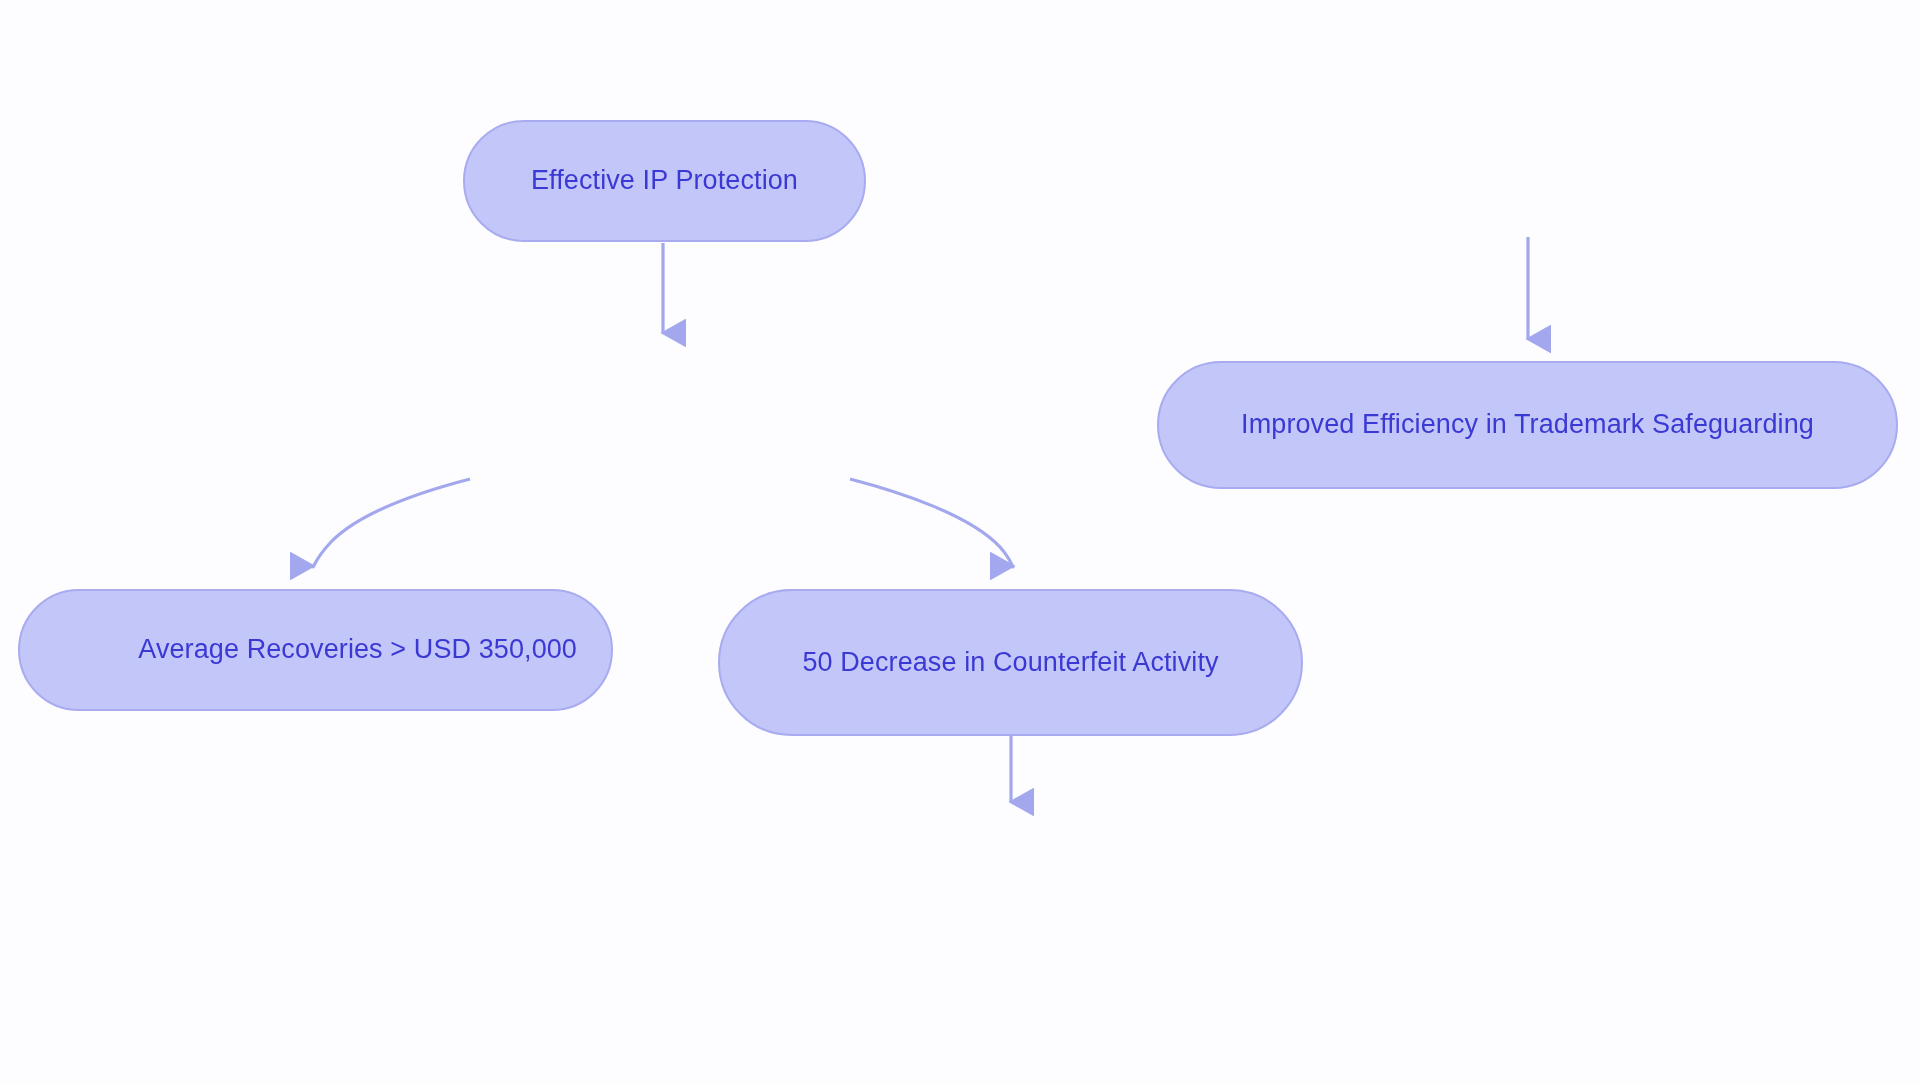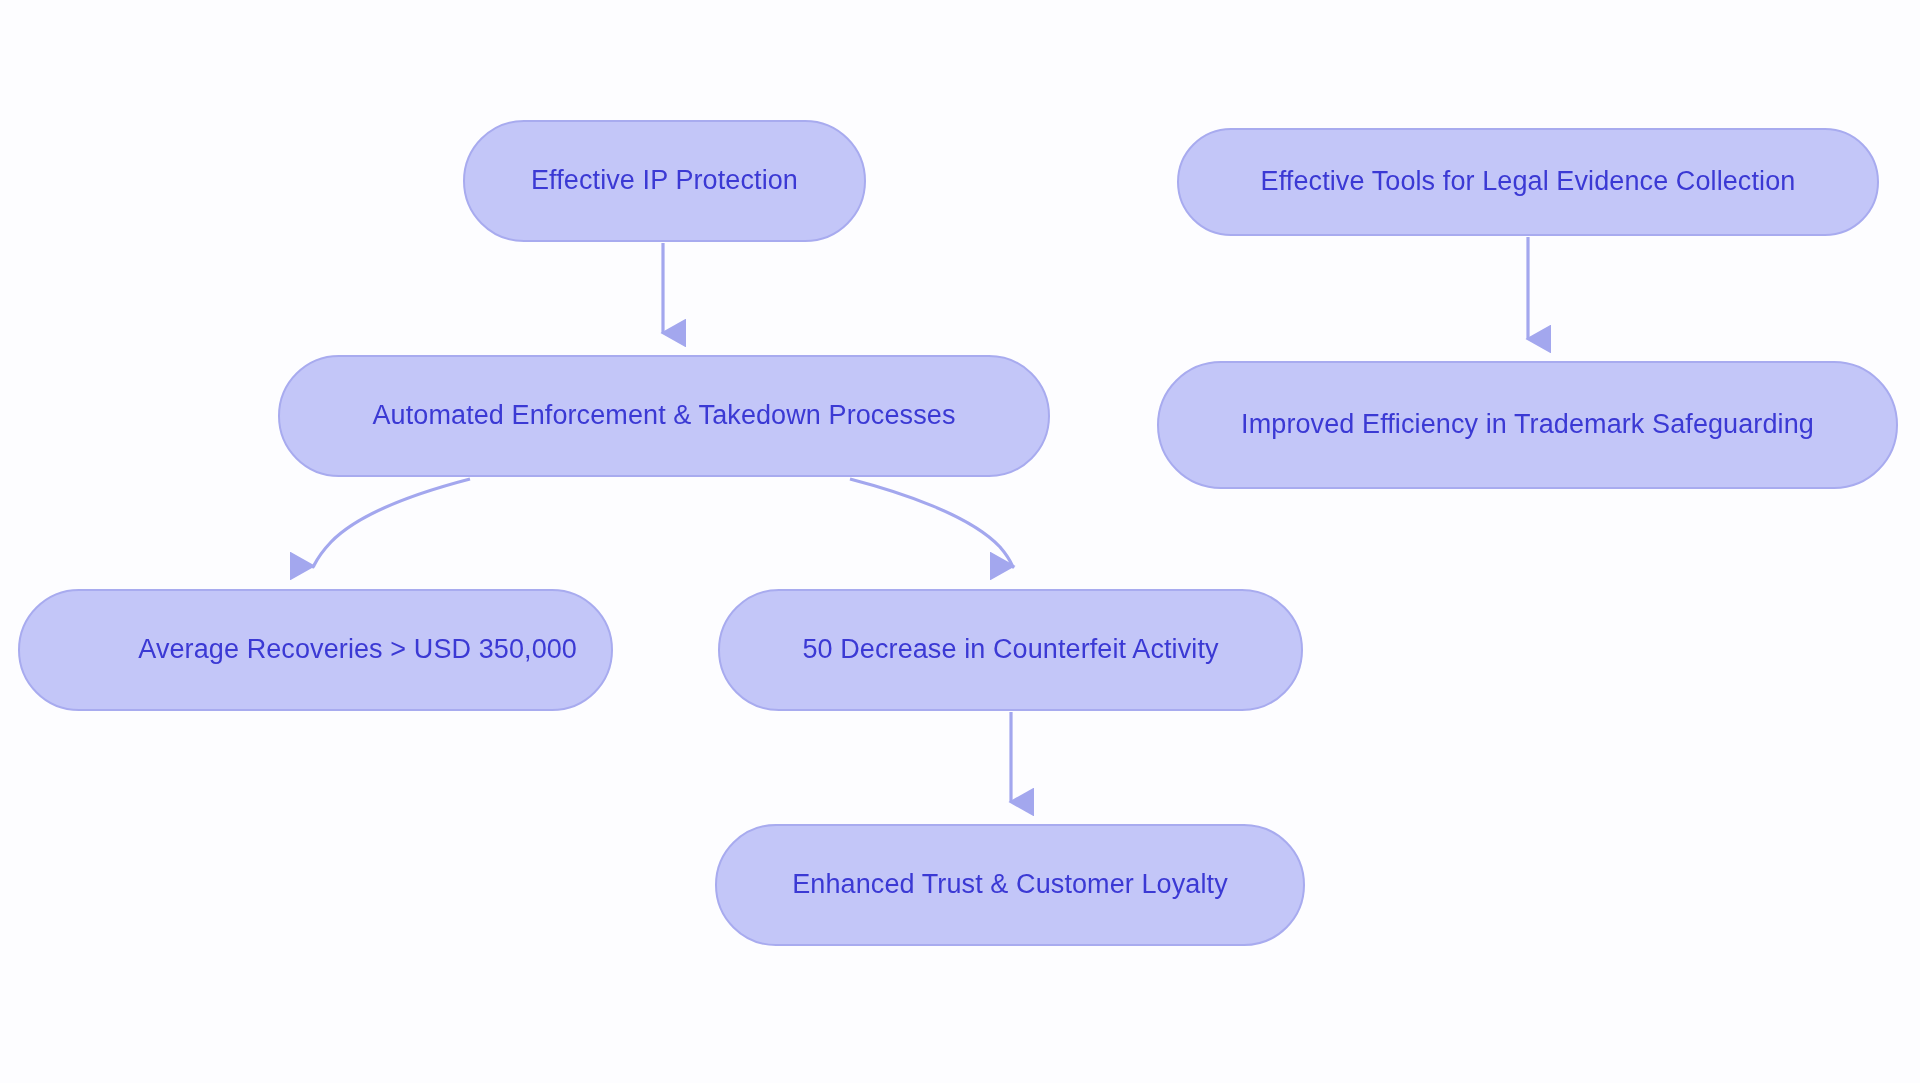--- a/index.html
+++ b/index.html
@@ -69,37 +69,28 @@
 
     <path d="M 1011,712 L 1011,802" fill="none" stroke="#a3a7ee" stroke-width="3.2" marker-end="url(#arrowhead)"></path>
 
     <path d="M 1528,237 L 1528,339" fill="none" stroke="#a3a7ee" stroke-width="3.2" marker-end="url(#arrowhead)"></path>
   </svg>
 
   <div class="node" style="left:463px; top:120px; width:403px; height:122px;">
     <span class="node-label">Effective IP Protection</span>
   </div>
 
-  <div class="node" style="left:278px; top:355px; width:772px; height:122px;">
-    <span class="node-label">Automated Enforcement &amp; Takedown Processes</span>
-  </div>
 
   <div class="node" style="left:18px; top:589px; width:595px; height:122px;justify-content:flex-end;">
     <span class="node-label">Average Recoveries &gt; USD 350,000</span>
   </div>
 
-  <div class="node" style="left:718px; top:589px; width:585px; height:122px;align-items:center;">
+  <div class="node" style="left:718px; top:589px; width:585px; height:147px;align-items:center;">
     <span class="node-label">50 Decrease in Counterfeit Activity</span>
   </div>
 
-  <div class="node" style="left:715px; top:824px; width:590px; height:122px;">
-    <span class="node-label">Enhanced Trust &amp; Customer Loyalty</span>
-  </div>
 
-  <div class="node" style="left:1177px; top:128px; width:702px; height:108px;">
-    <span class="node-label">Effective Tools for Legal Evidence Collection</span>
-  </div>
 
   <div class="node" style="left:1157px; top:361px; width:741px; height:128px;">
     <span class="node-label">Improved Efficiency in Trademark Safeguarding</span>
   </div>
 
 </div>
 
 </body></html>

